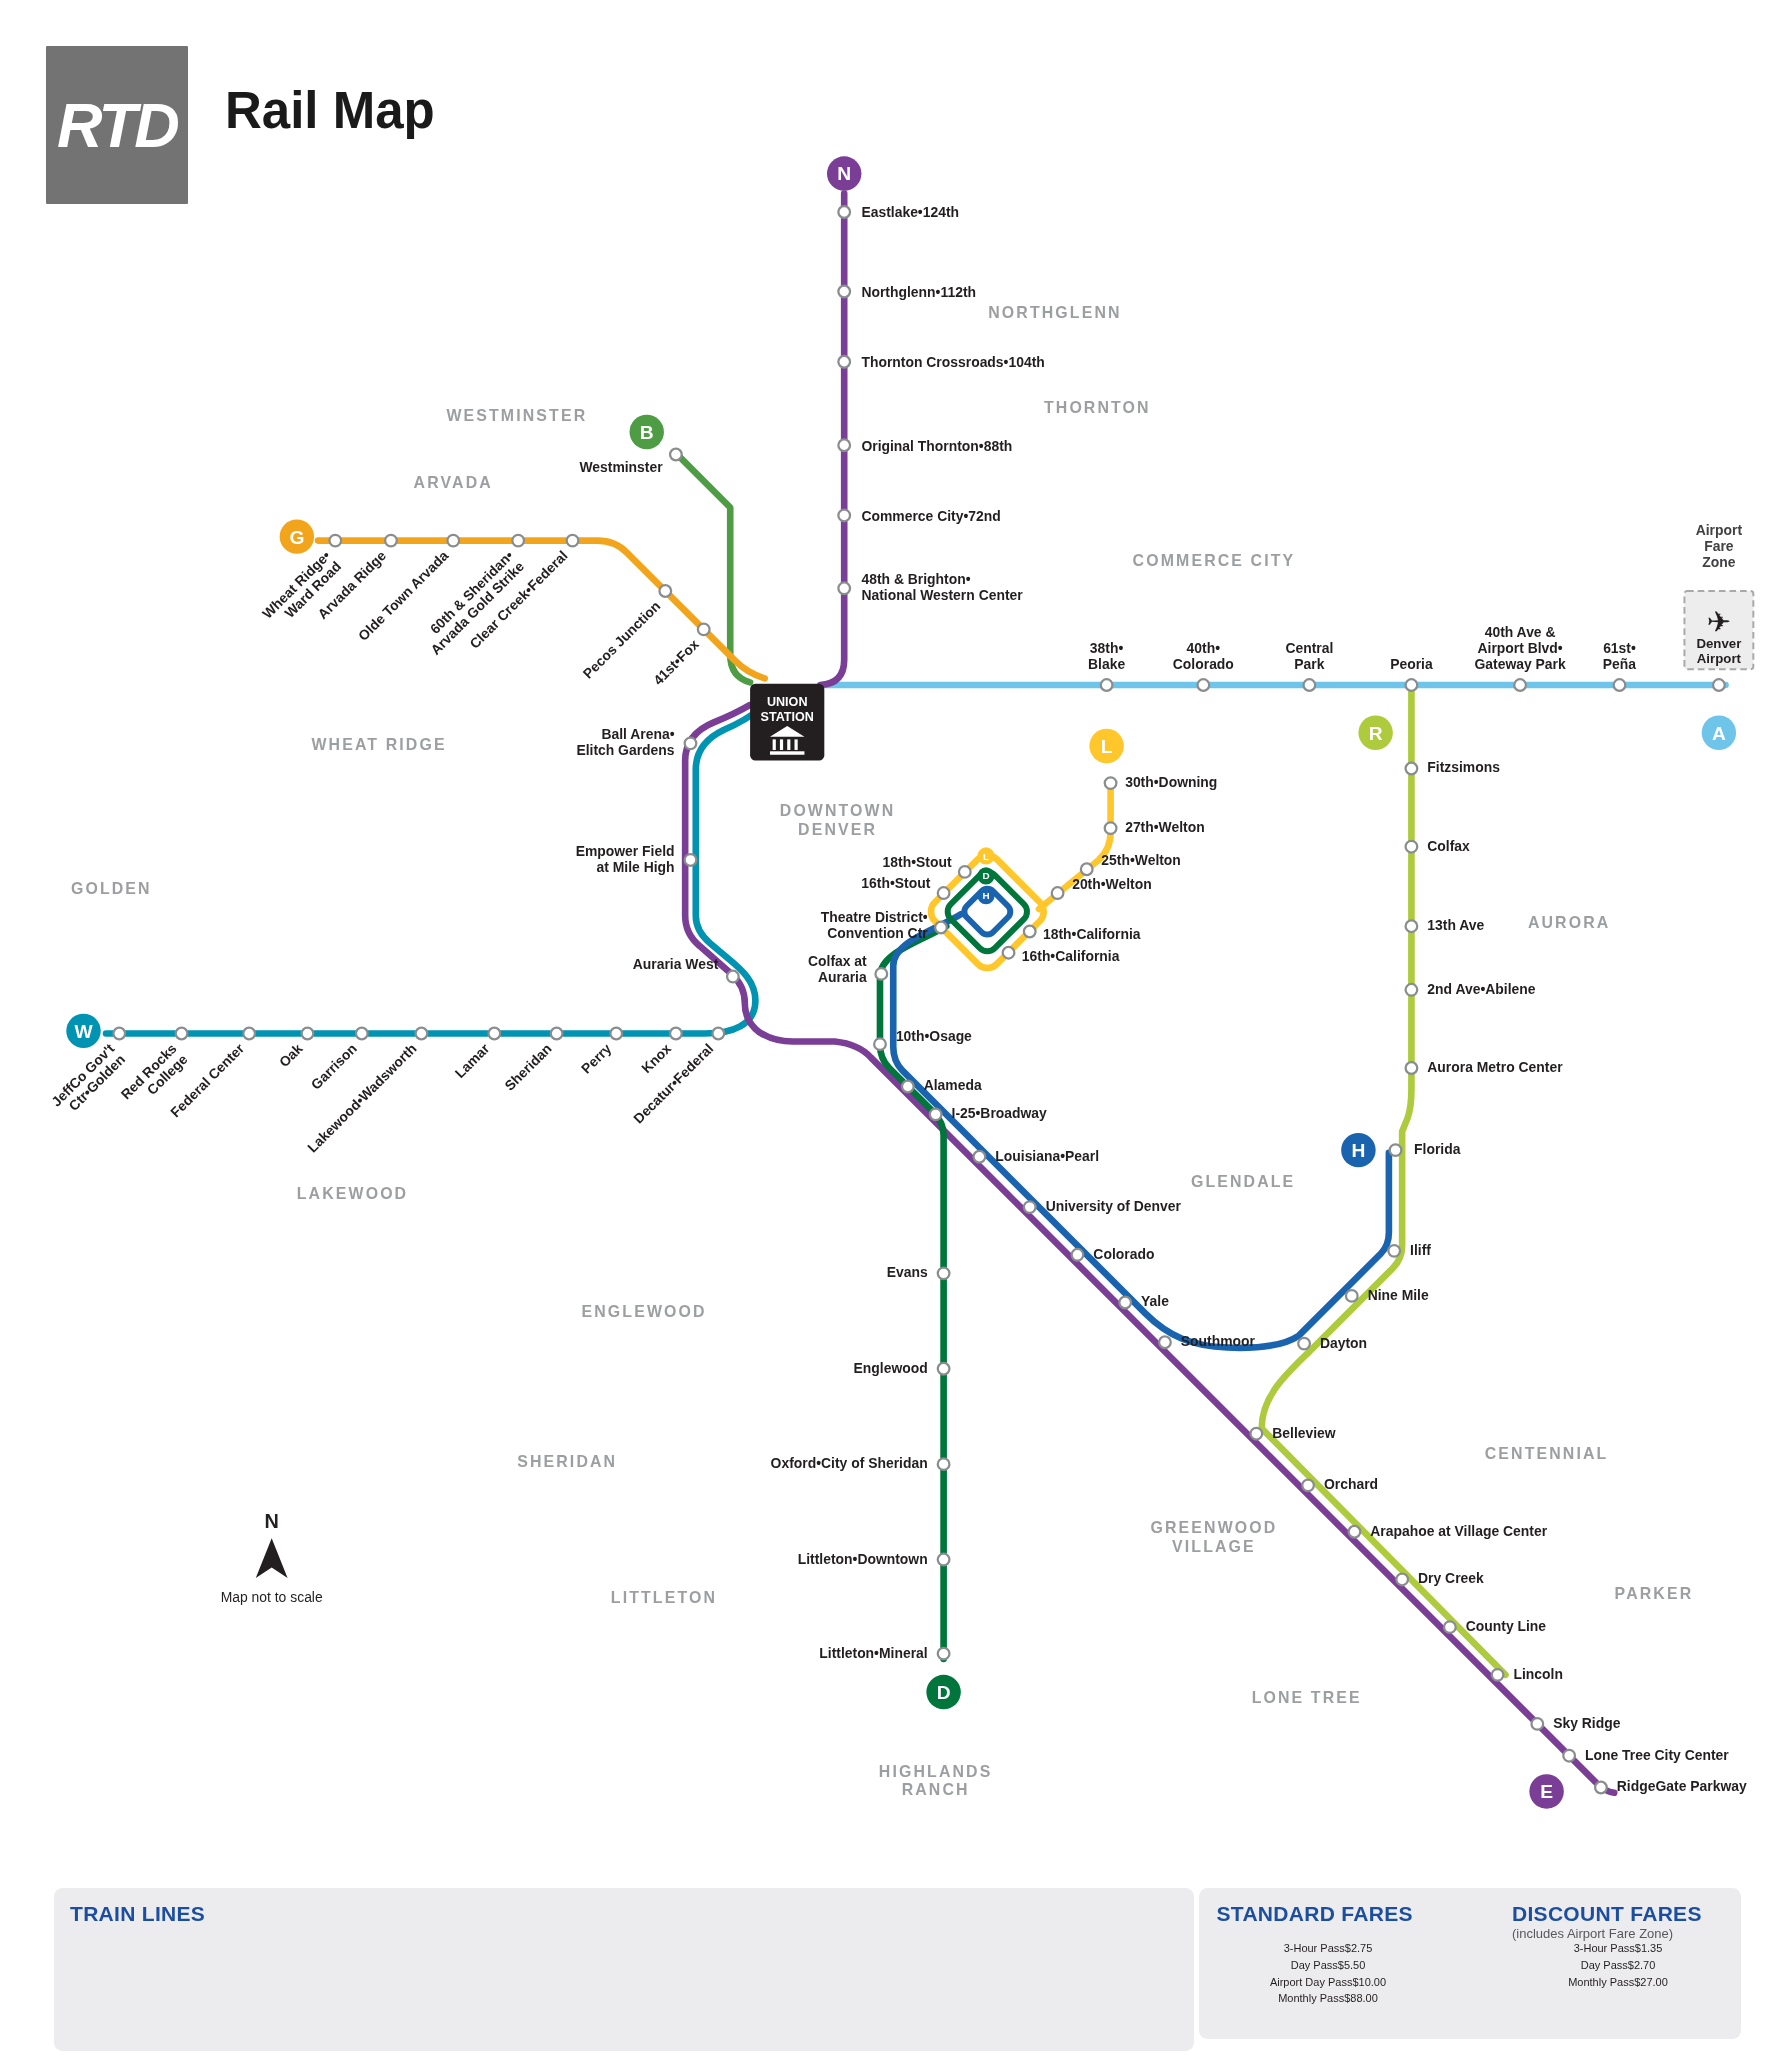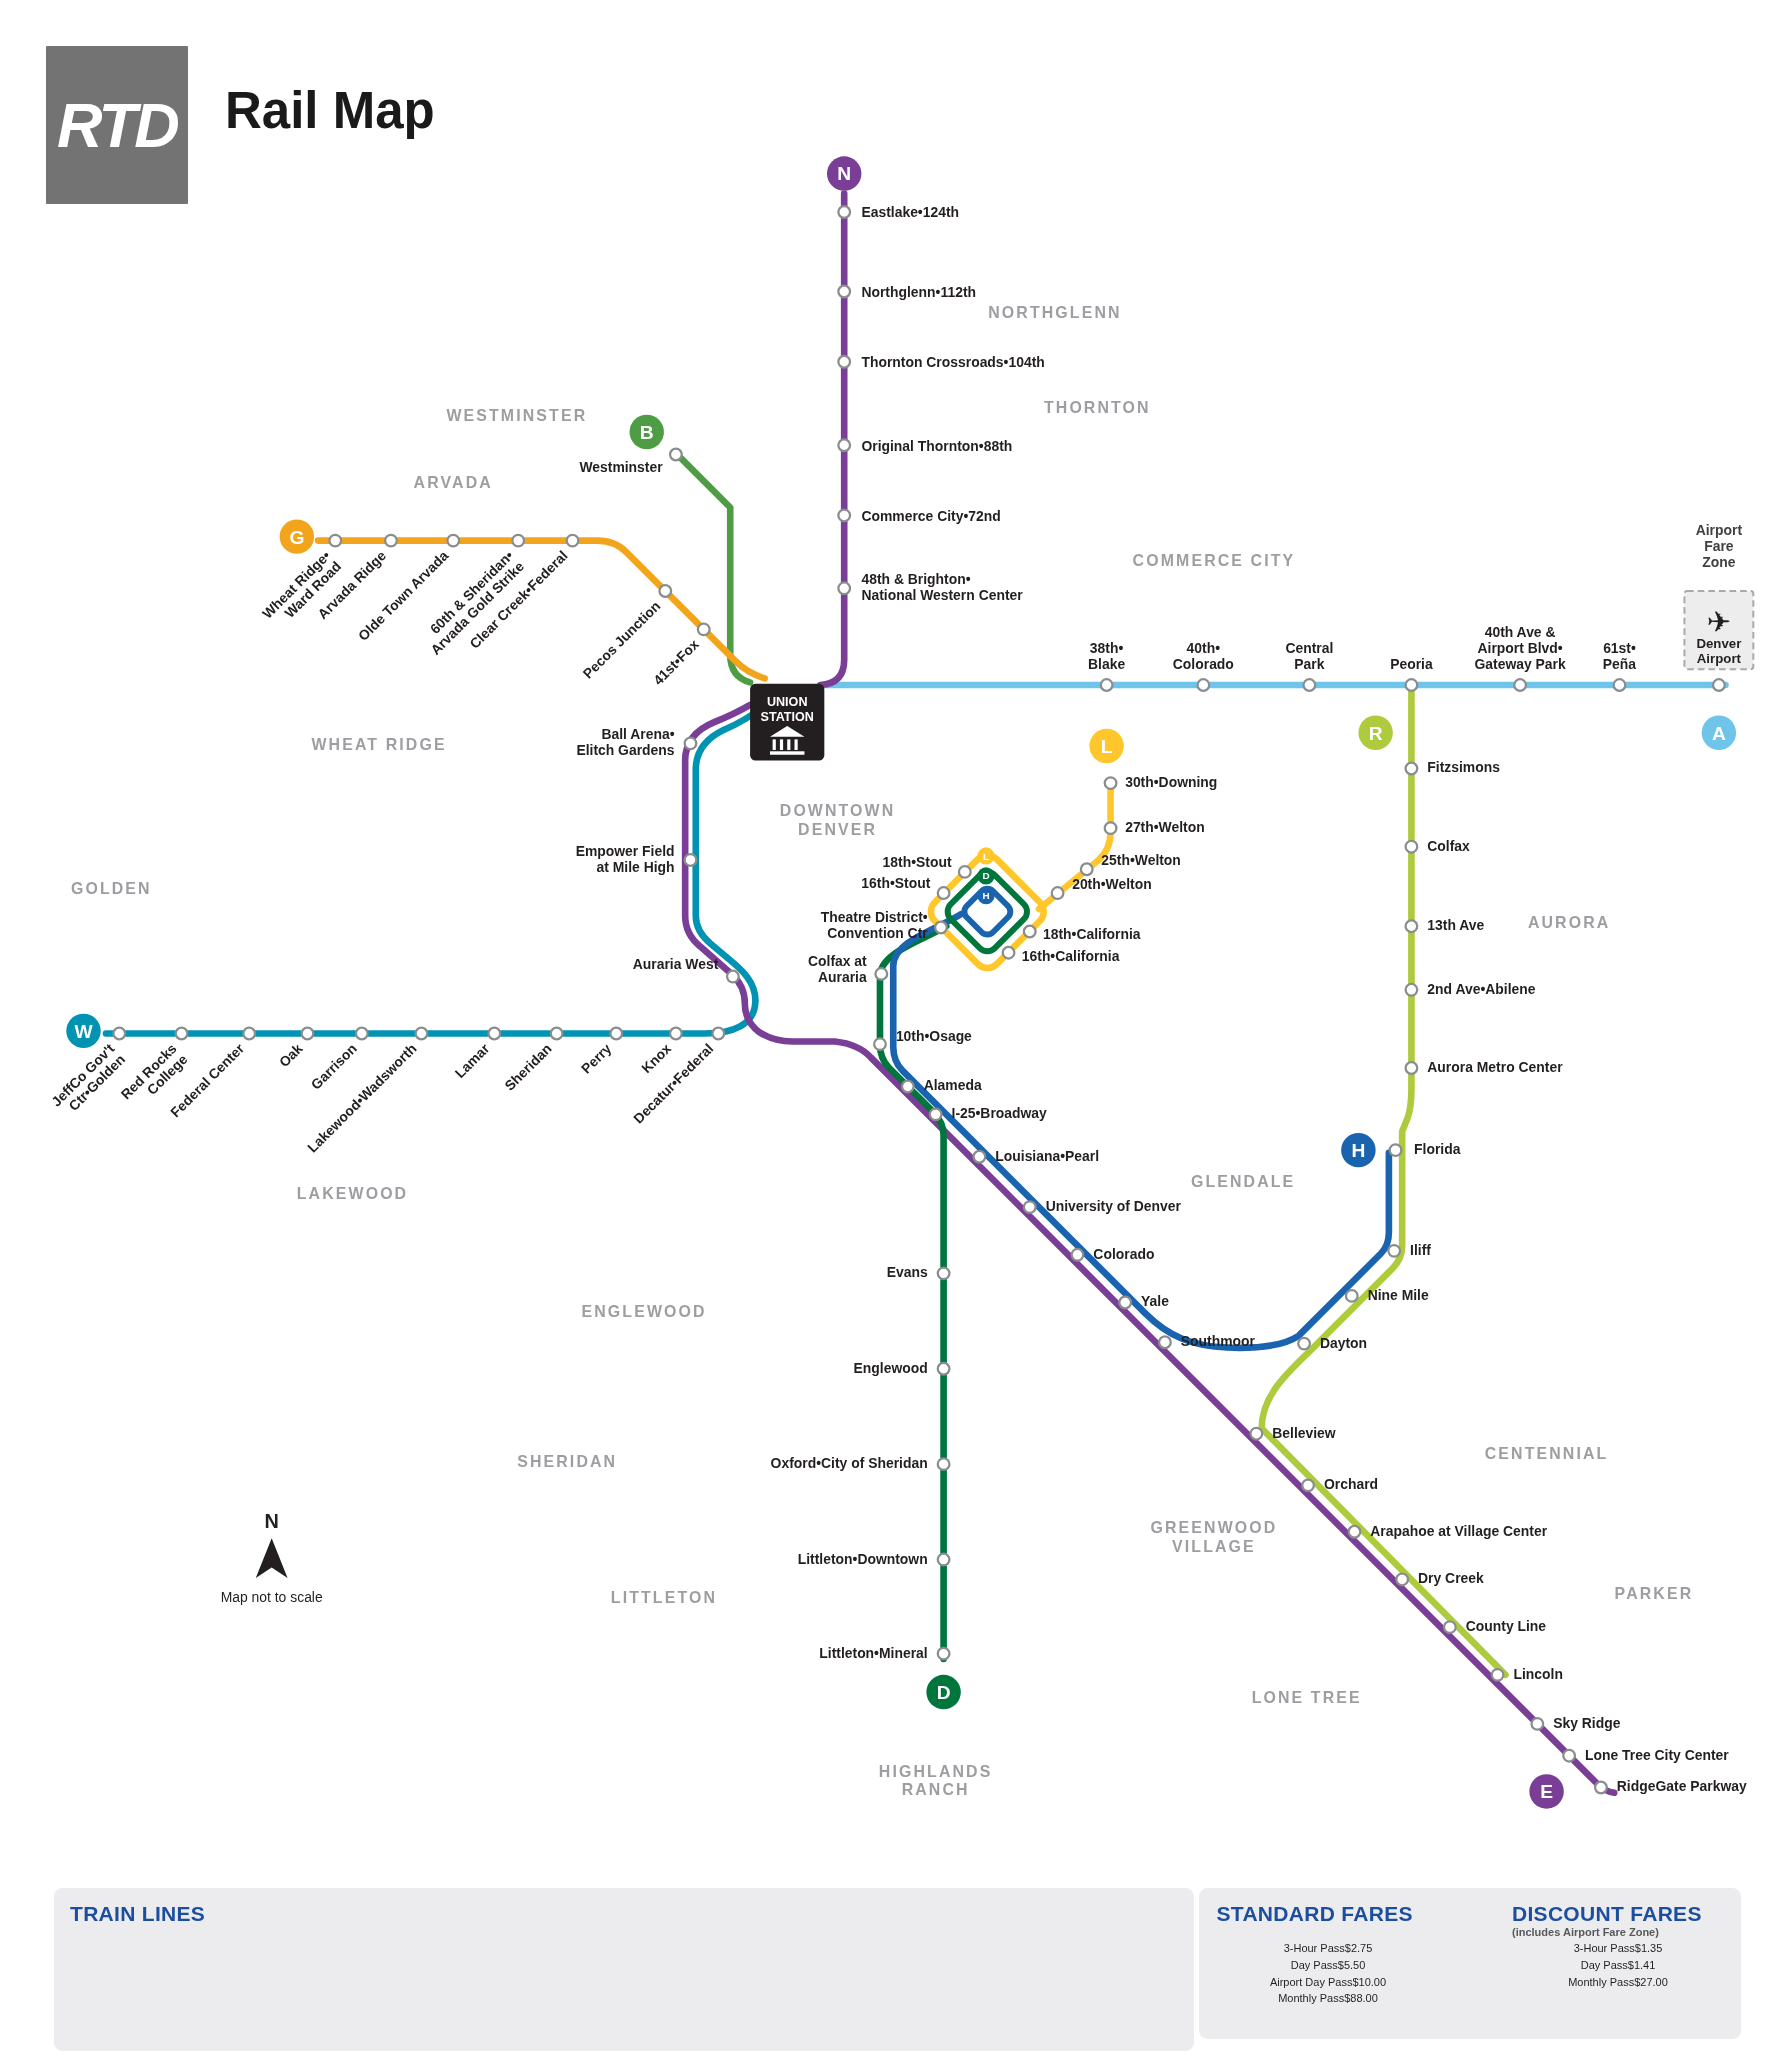--- a/index.html
+++ b/index.html
@@ -8,21 +8,21 @@
     font-family:"Liberation Sans","DejaVu Sans",sans-serif;
   }
   svg{position:absolute;left:0;top:0;}
   svg text{font-family:"Liberation Sans","DejaVu Sans",sans-serif;}
   .logo{position:absolute;left:46px;top:46px;width:142px;height:158px;background:#737373;border-radius:1px;
         display:flex;align-items:center;justify-content:center;}
   .logo-text{color:#fff;font-weight:800;font-style:italic;font-size:63px;letter-spacing:-2.7px;}
   .page-title{position:absolute;left:225px;top:81px;font-size:51px;font-weight:800;color:#1A1A1A;}
   .panel{position:absolute;background:#ECECEE;border-radius:8.5px;}
   .panel-title{position:absolute;font-size:21px;font-weight:800;color:#1B4E9E;letter-spacing:0.3px;}
-  .panel-subtitle{position:absolute;font-size:11px;font-weight:700;color:#58595B;}
+  .panel-subtitle{position:absolute;font-size:13px;font-weight:400;color:#58595B;}
   .fare-rows{position:absolute;}
   .fare-row{display:flex;justify-content:center;font-size:11px;color:#231F20;margin-bottom:4.8px;}
 </style>
 </head>
 <body>
 
 <div class="logo">
   <span class="logo-text">RTD</span>
 </div>
 <div class="page-title">Rail Map</div>
@@ -294,21 +294,21 @@
     </div>
   <div class="panel-title" style="left:313px;top:13.8px;">DISCOUNT FARES</div>
   <div class="panel-subtitle" style="left:313px;top:38px;">(includes Airport Fare Zone)</div>
   <div class="fare-rows" id="discount-rows" style="left:313px;top:54px;width:212px;">
       <div class="fare-row">
         <span>3-Hour Pass</span>
         <span>$1.35</span>
       </div>
       <div class="fare-row">
         <span>Day Pass</span>
-        <span>$1.41</span>
+        <span>$2.70</span>
       </div>
       <div class="fare-row">
         <span>Monthly Pass</span>
         <span>$27.00</span>
       </div>
     </div>
 </div>
 
 
 </body></html>

